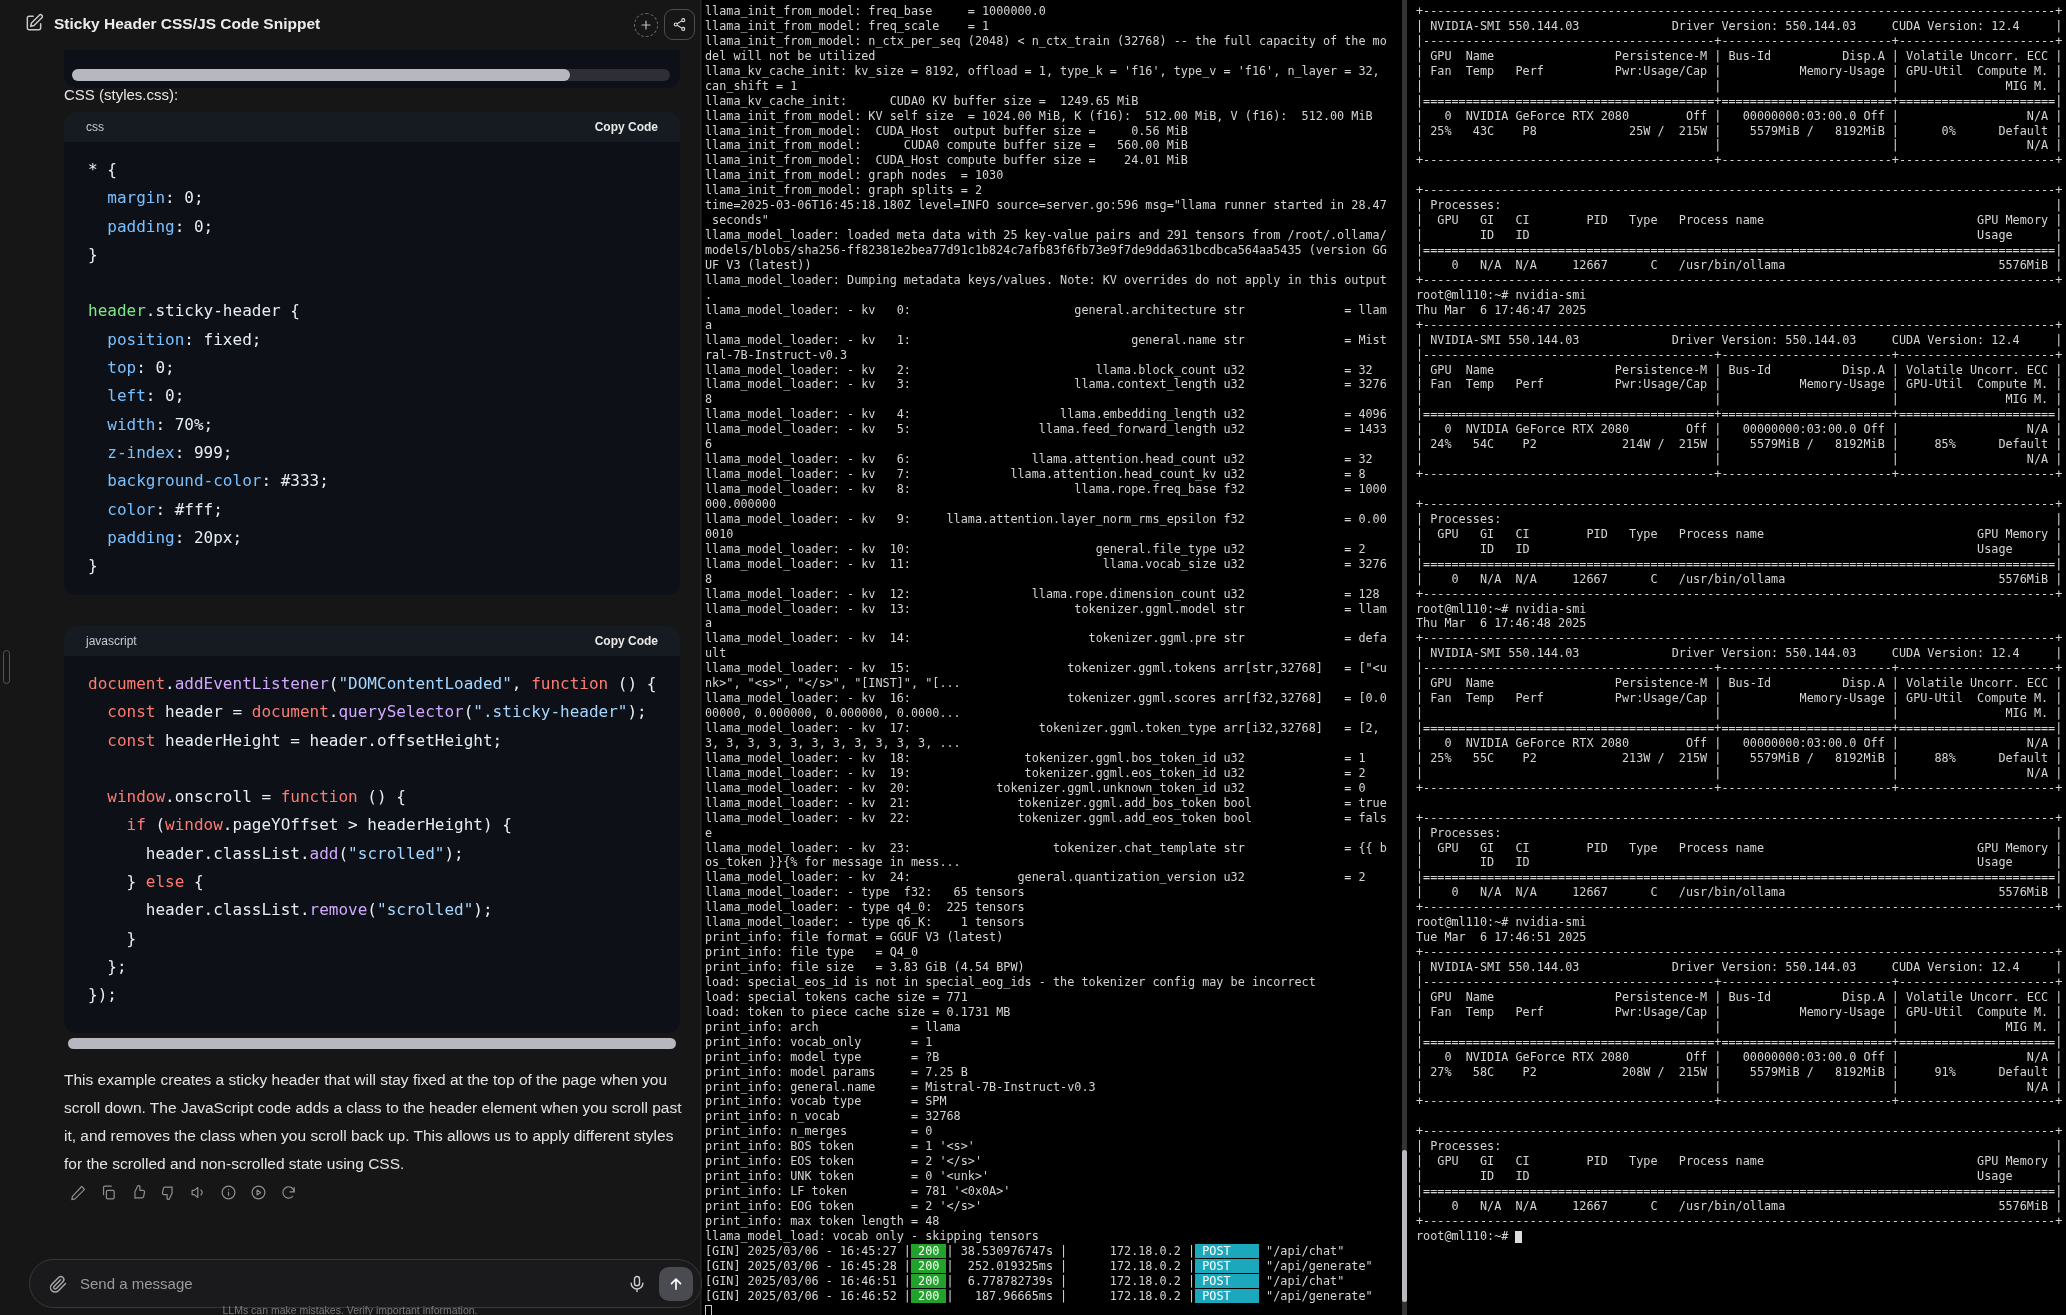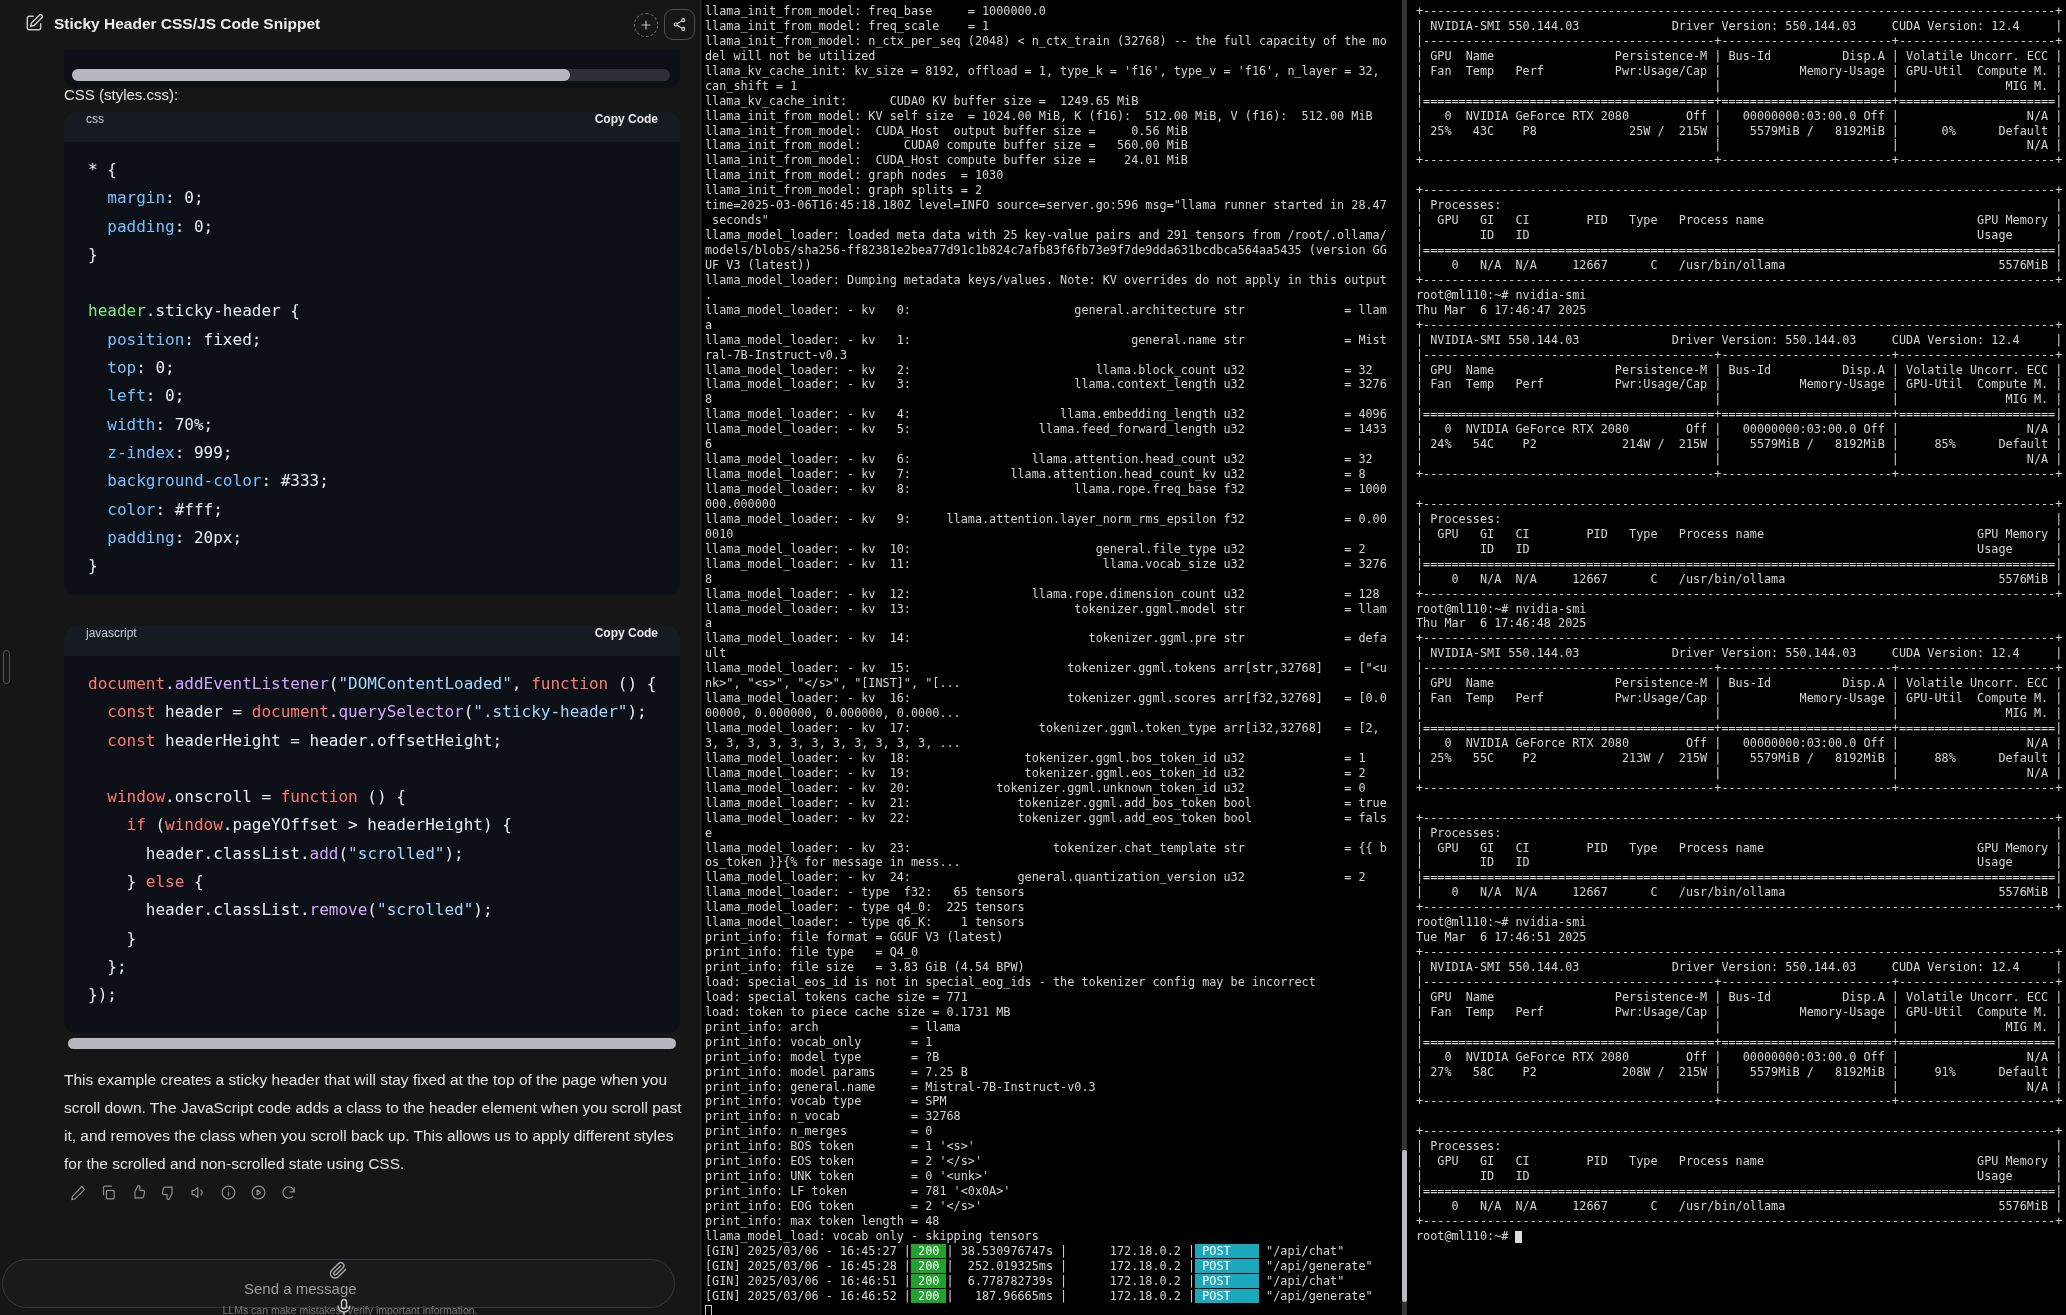--- a/index.html
+++ b/index.html
@@ -29,44 +29,44 @@
   .hscroll-thumb { position:absolute; left:0; top:0; height:12px; width:498px;
                    border-radius:6px; background:#b7b7bf; }
 
   .section-label { position:absolute; left:64px; font-size:15px; color:#e6e6e6; }
   .lbl-css { top:86px; } .lbl-js { top:598px;margin-top:40px; }
 
   .code-block { position:absolute; left:64px; width:616px; background:#0d1117;
                 border-radius:12px; overflow:hidden; }
   .blk-css { top:112px; height:483px; }
   .blk-js  { top:626px; height:407px; }
-  .code-strip { height:30px; background:#161b22; display:flex; 
+  .code-strip { height:30px; background:#161b22; display:flex; align-items:center;
                 justify-content:space-between; padding:0 22px; }
   .code-lang { font-size:12px; color:#c6cbd2; }
   .copy-code { font-size:12px; font-weight:600; color:#e8e8e8; cursor:pointer; }
   .code-body { padding:18px 24px 0 24px;
                font-family:"DejaVu Sans Mono", monospace; font-size:16px; }
   .code-line { height:28.3px; white-space:pre; color:#e6edf3; }
   .tok-kw  { color:#ff7b72; }
   .tok-fn  { color:#d2a8ff; }
   .tok-str { color:#a5d6ff; }
   .tok-prop{ color:#79c0ff; }
   .tok-sel { color:#7ee787; }
   .js-bottom-scroll { position:absolute; left:68px; top:1038px; width:608px; height:11px;
                       border-radius:6px; background:#b7b7bf; }
 
   .explanation { position:absolute; left:64px; top:1066px; width:622px;
                  font-size:15.5px; line-height:28px; color:#e3e3e3; }
 
   .actions-row { position:absolute; left:70px; top:1184px; display:flex; gap:13px; color:#8e8e93; }
   .actions-row .act { width:17px; height:17px; cursor:pointer; }
 
-  .input-bar { position:absolute; left:2px; top:1259px; width:673px; height:49px;
+  .input-bar { position:absolute; left:29px; top:1259px; width:673px; height:49px;
                background:#1a1a1c; border:1px solid #38383c; border-radius:26px;
-               display:flex; align-items:center; padding:0 8px 0 18px;flex-direction:column; }
+               display:flex; align-items:center; padding:0 8px 0 18px; }
   .clip { color:#a9a9af; width:20px; height:20px; margin-right:12px; }
   .msg-input { flex:1; background:transparent; border:none; outline:none;
                font-size:15px; color:#d8d8d8; font-family:"Liberation Sans",sans-serif; }
   .msg-input::placeholder { color:#9a9aa0; }
   .mic { color:#cdcdd1; width:20px; height:20px; margin:0 12px; }
   .send-btn { width:34px; height:34px; border-radius:10px; background:#4a4a51; color:#fff;
               display:flex; align-items:center; justify-content:center; cursor:pointer; }
   .chat-footer { position:absolute; left:0; top:1304px; width:700px; text-align:center;
                  font-size:10.5px; color:#7a7a7f; }
   .sidebar-handle { position:absolute; left:3px; top:650px; width:7px; height:34px;

